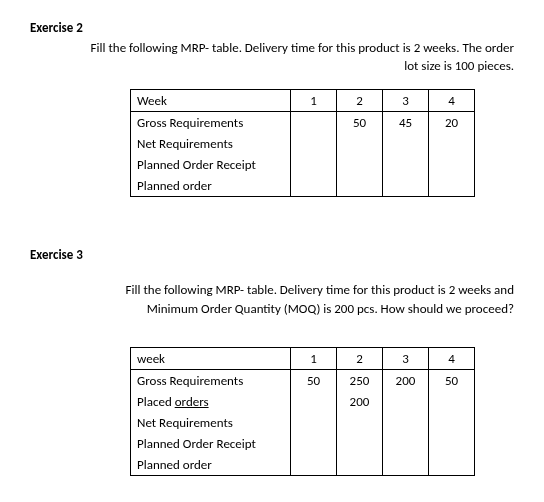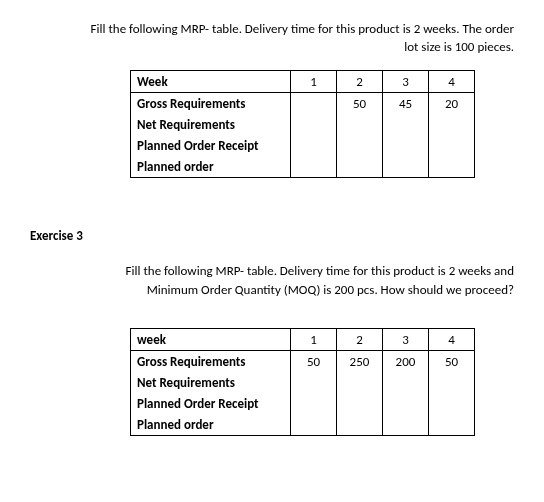--- a/index.html
+++ b/index.html
@@ -30,35 +30,35 @@
     }
     td {
       border: 1px solid #000;
       padding: 3px 6px;
       height: 21px;
       vertical-align: middle;
     }
     td.label-col {
       width: 160px;
       text-align: left;
-      font-weight: bold;
     }
     td.week-col {
       width: 46px;
       text-align: center;
     }
     td.no-border-bottom { border-bottom: none; }
     td.no-border-top { border-top: none; margin-top: 16px; }
     td.no-border-tb { border-top: none; border-bottom: none; }
     .underline { text-decoration: underline; }
   </style>
 </head>
 <body>
 
 <div class="exercise-block">
+  <div class="exercise-title">Exercise 2</div>
   <div class="instruction">Fill the following MRP- table. Delivery time for this product is 2 weeks. The order lot size is 100 pieces.</div>
   <div class="table-wrap">
     <table>
       <tbody>
           <tr>
         <td class="label-col">Week</td>
         <td class="week-col">1</td>
         <td class="week-col">2</td>
         <td class="week-col">3</td>
         <td class="week-col">4</td>
@@ -112,20 +112,27 @@
         <td class="week-col">4</td>
       </tr>
       <tr>
         <td class="label-col no-border-bottom">Gross Requirements</td>
         <td class="week-col no-border-bottom">50</td>
         <td class="week-col no-border-bottom">250</td>
         <td class="week-col no-border-bottom">200</td>
         <td class="week-col no-border-bottom">50</td>
       </tr>
       <tr>
+        <td class="label-col no-border-tb"><span>Placed </span><span class="underline">orders</span></td>
+        <td class="week-col no-border-tb"></td>
+        <td class="week-col no-border-tb">200</td>
+        <td class="week-col no-border-tb"></td>
+        <td class="week-col no-border-tb"></td>
+      </tr>
+      <tr>
         <td class="label-col no-border-tb">Net Requirements</td>
         <td class="week-col no-border-tb"></td>
         <td class="week-col no-border-tb"></td>
         <td class="week-col no-border-tb"></td>
         <td class="week-col no-border-tb"></td>
       </tr>
       <tr>
         <td class="label-col no-border-tb">Planned Order Receipt</td>
         <td class="week-col no-border-tb"></td>
         <td class="week-col no-border-tb"></td>

